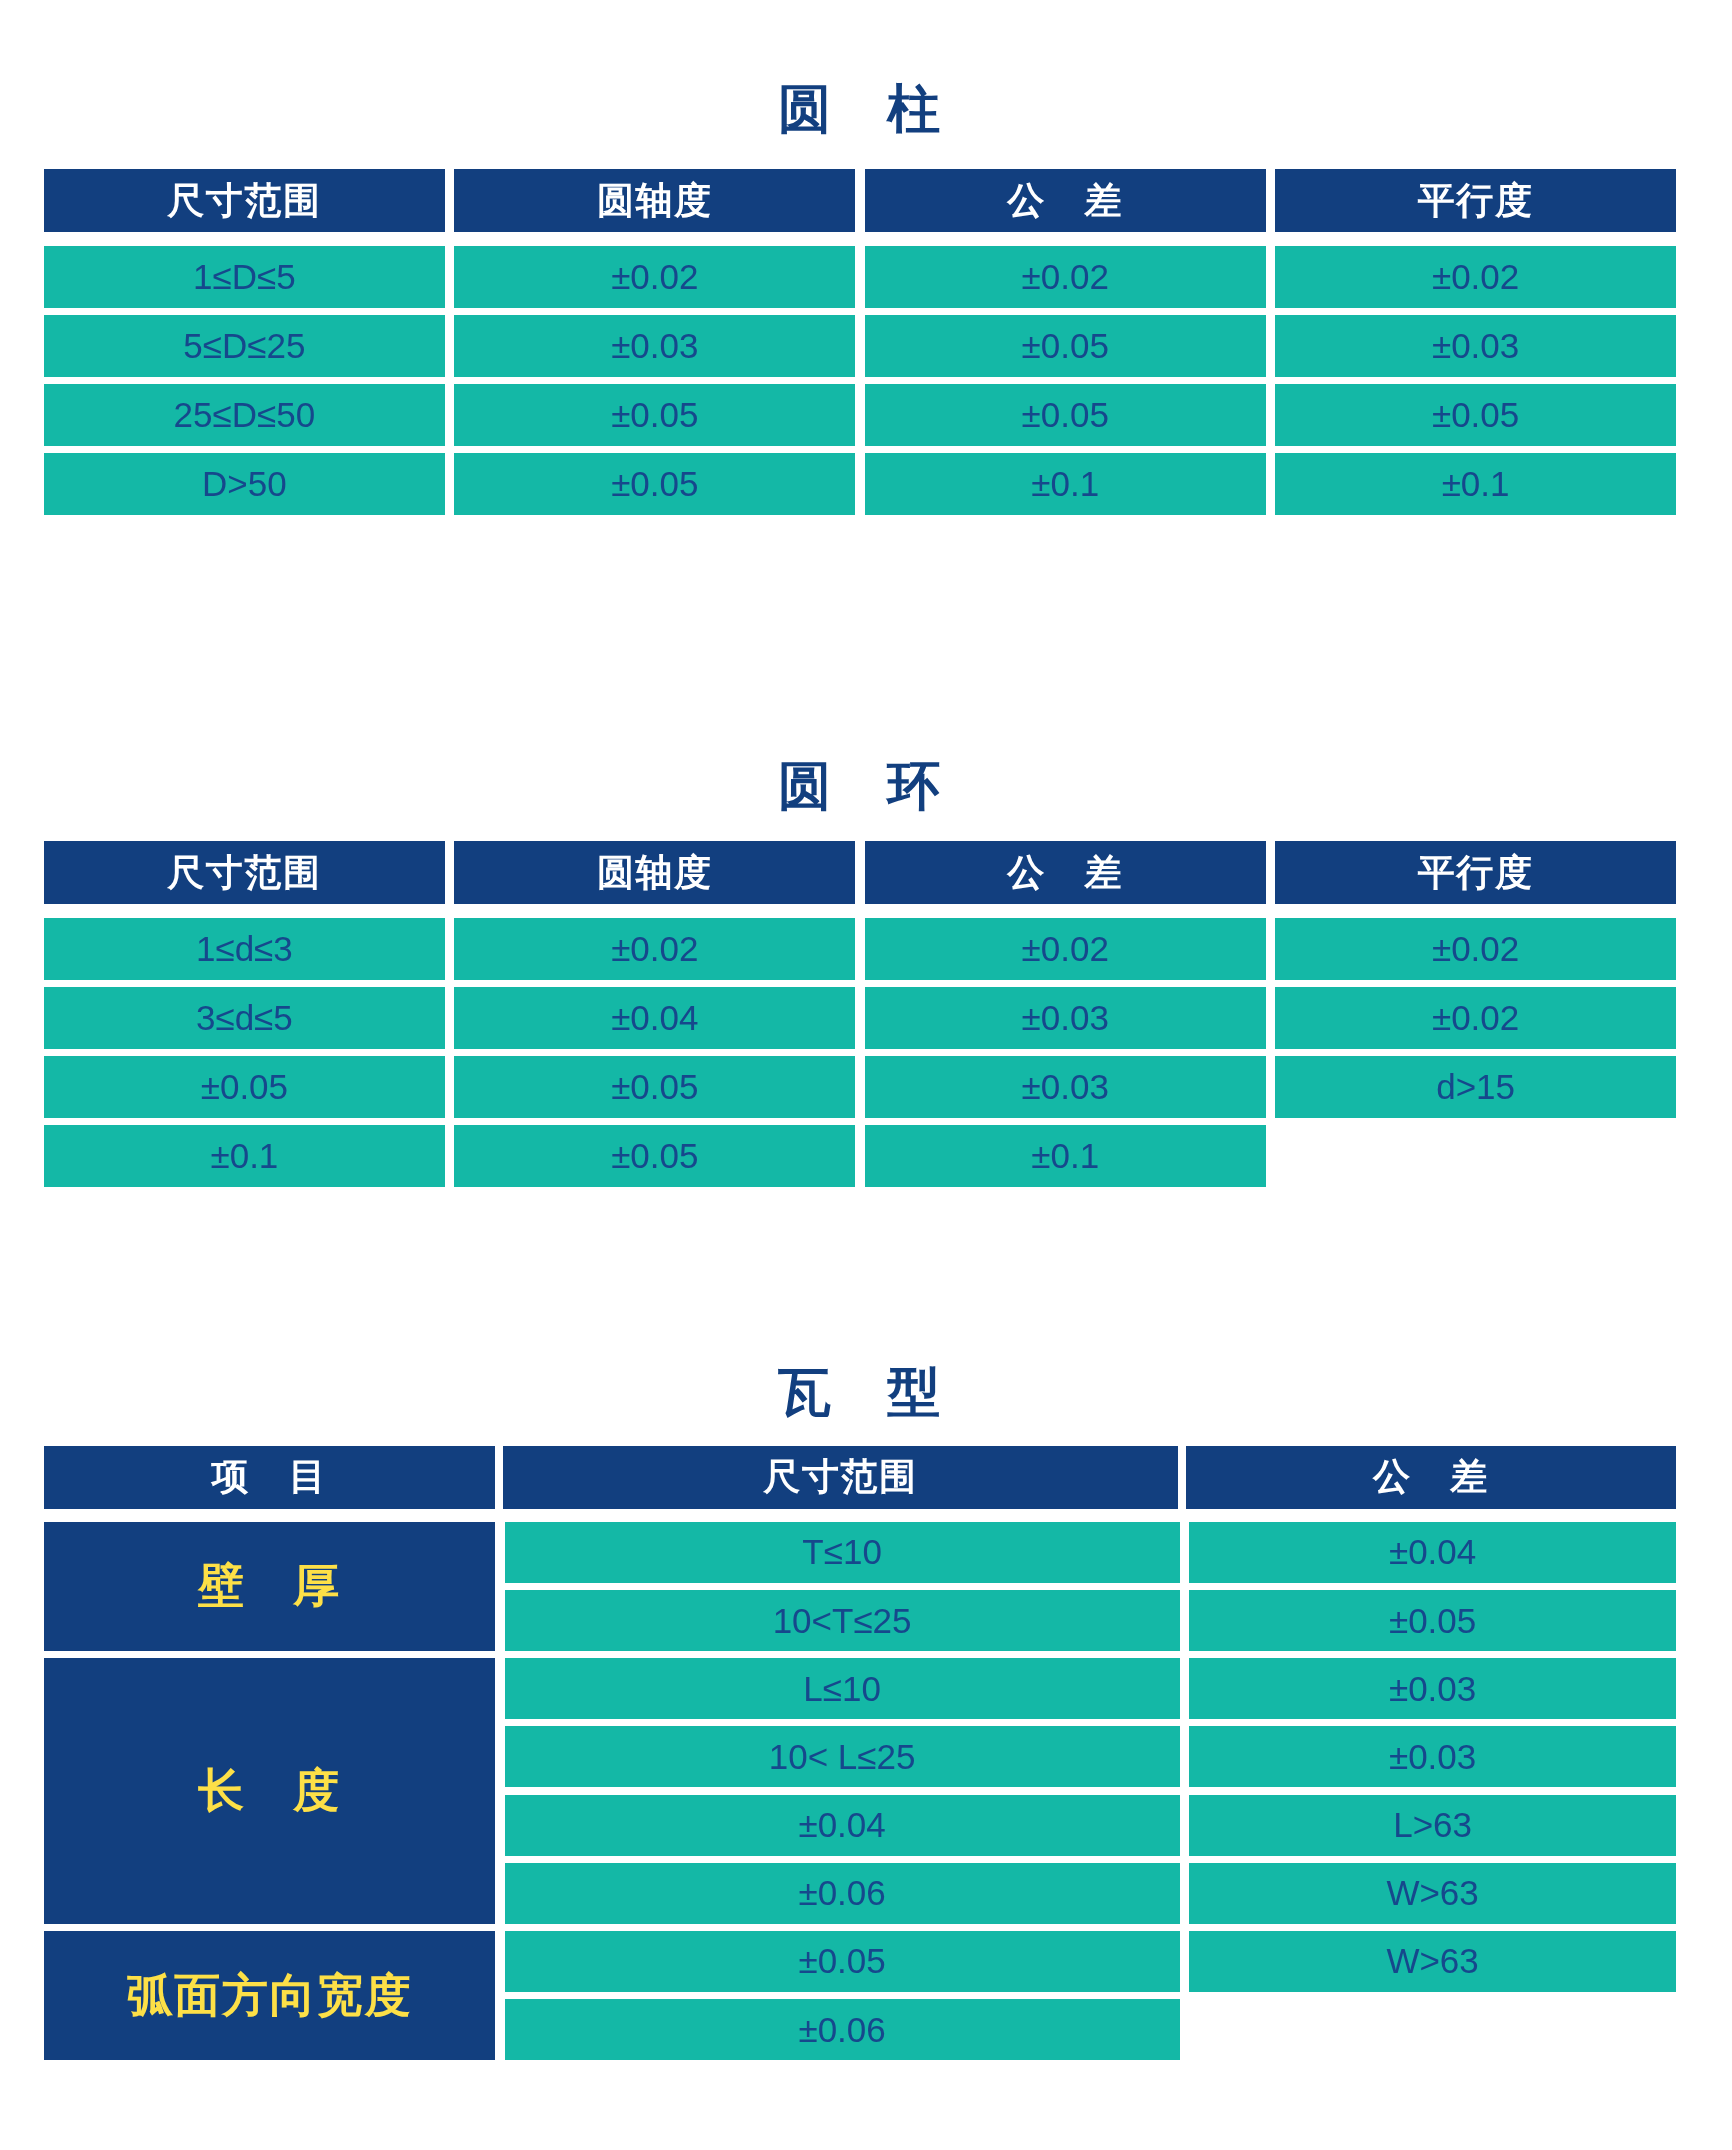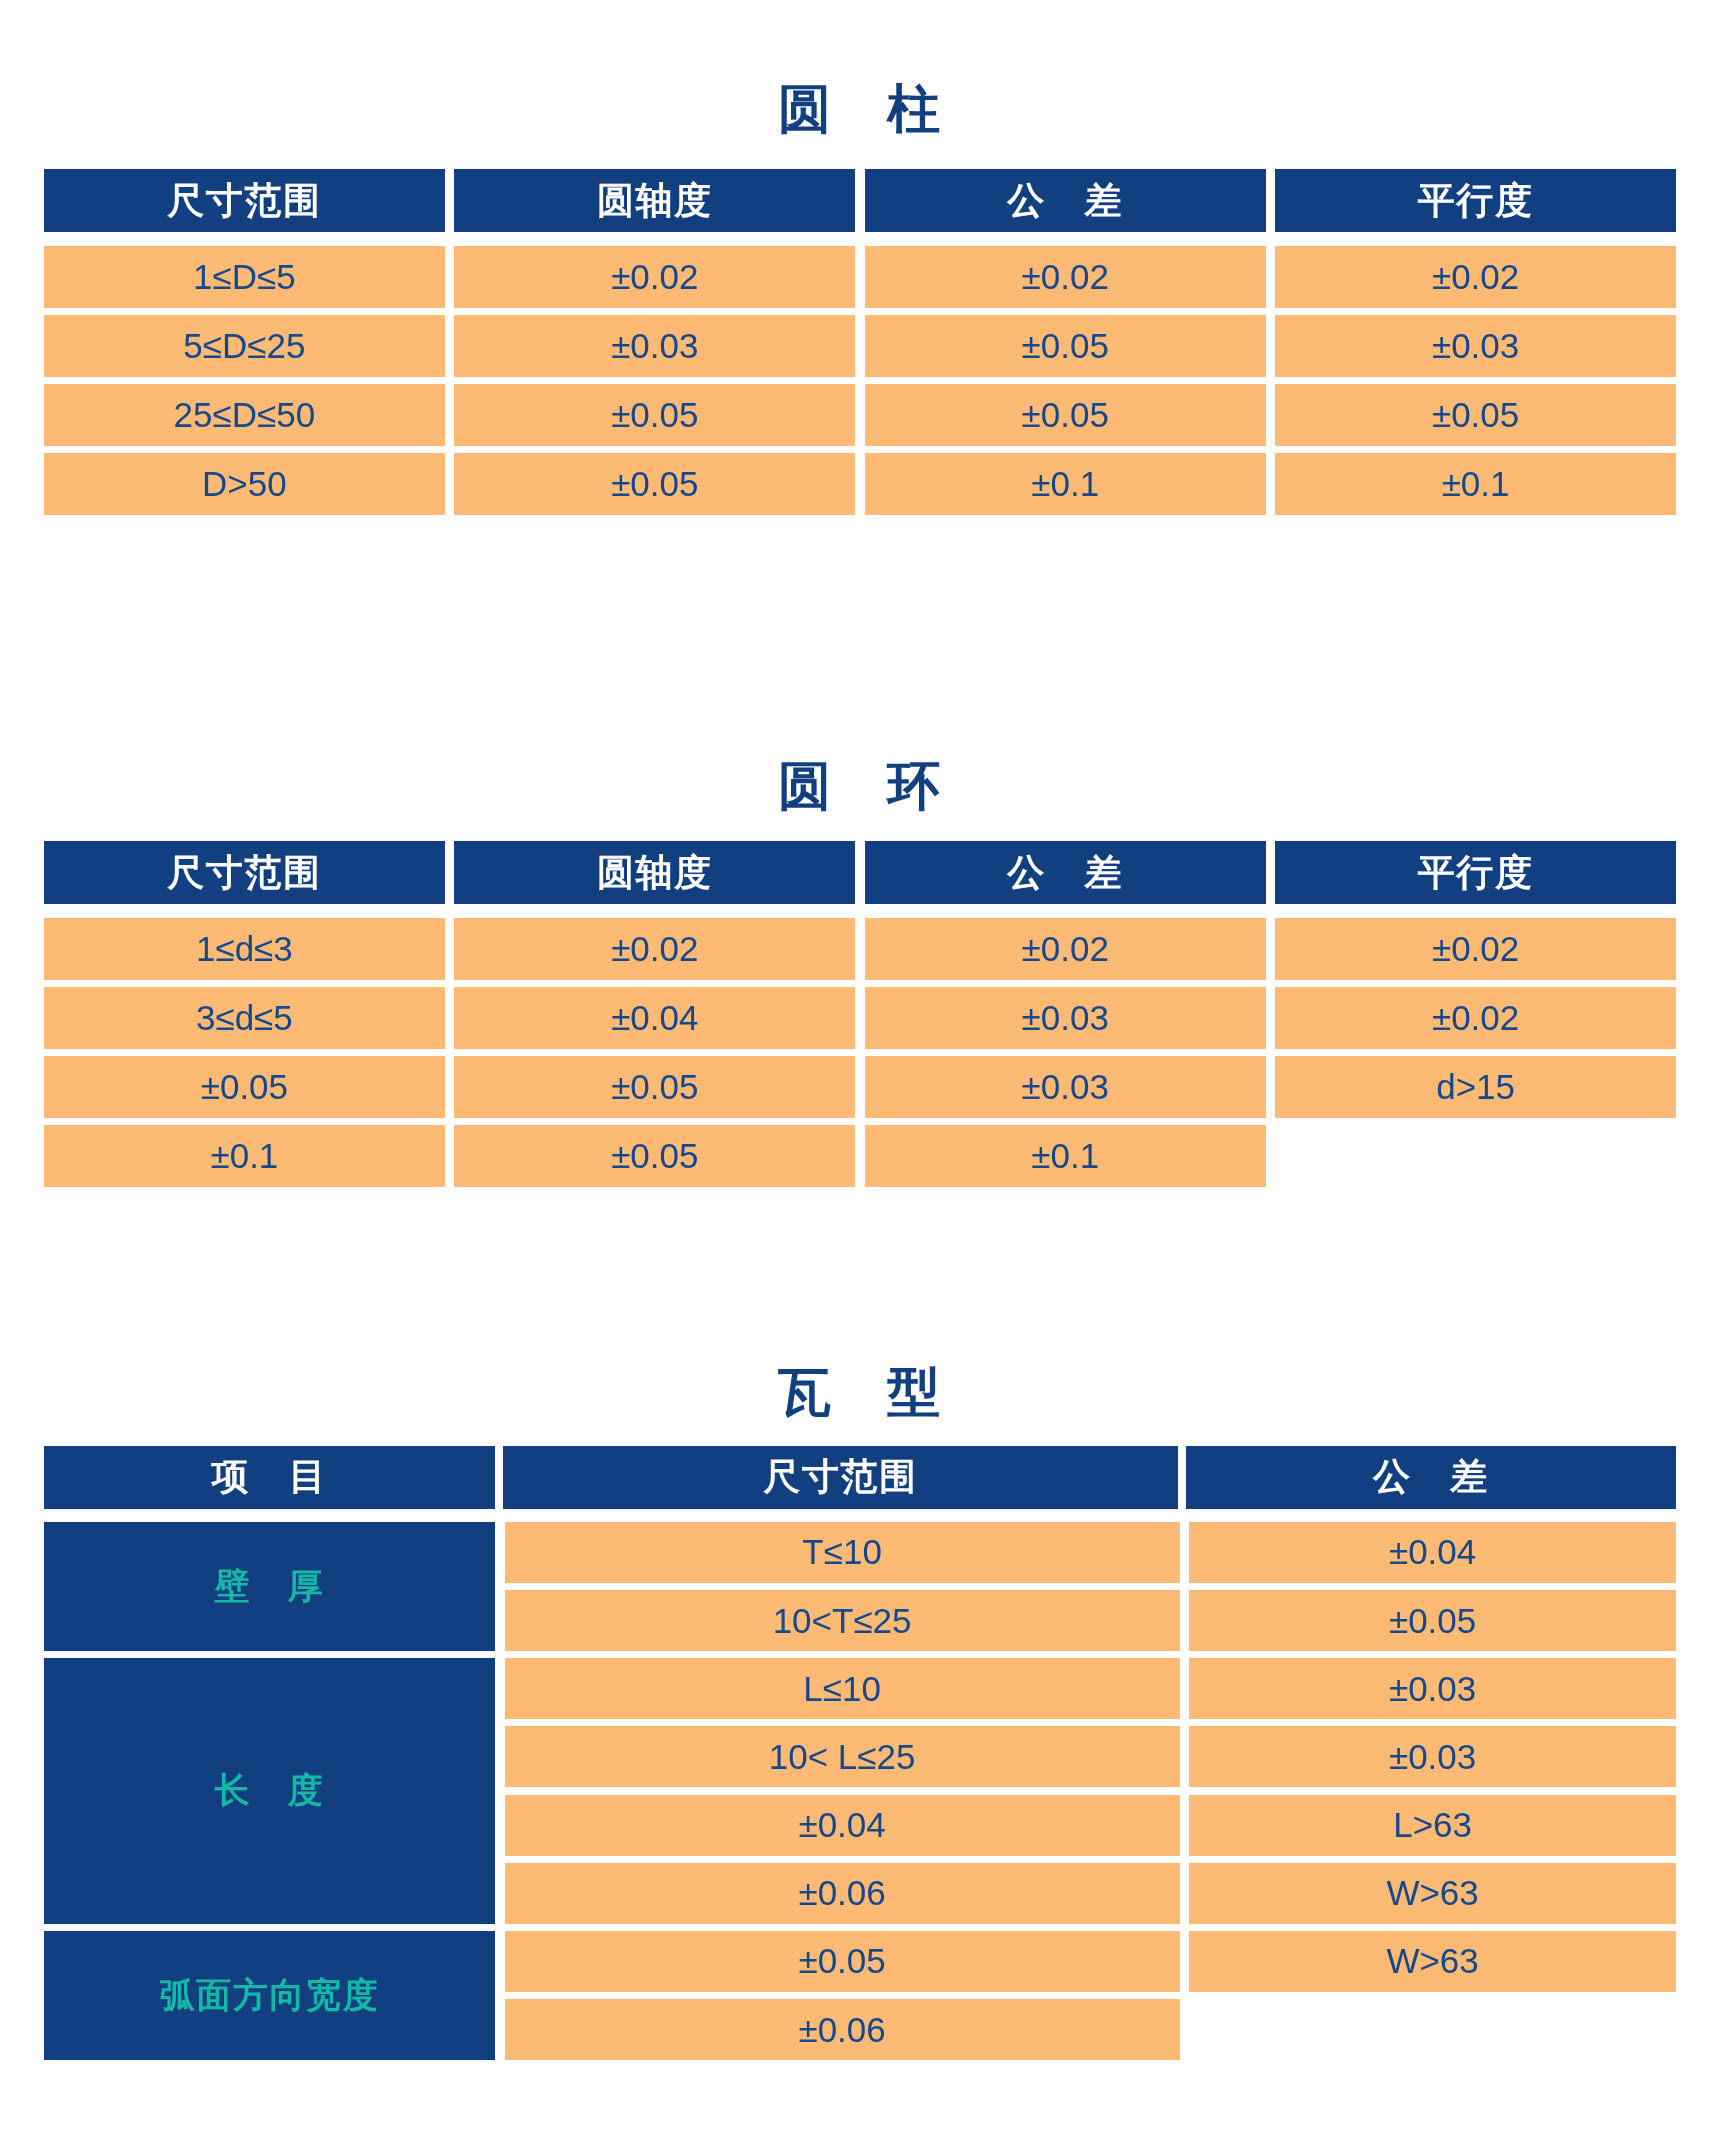--- a/index.html
+++ b/index.html
@@ -59,32 +59,32 @@
     background: #123f7f;
     color: #ffffff;
     font-weight: bold;
     font-size: 37px;
     letter-spacing: 1.6px;
     display: flex;
     align-items: center;
     justify-content: center;
   }
   .dcell {
-    background: #fdba74;
+    background: #14b8a6;
     color: #16488c;
     font-size: 35px;
     display: flex;
     align-items: center;
     justify-content: center;
   }
   .gcell {
     background: #123f7f;
-    color: #14b8a6;
+    color: #fde047;
     font-weight: bold;
-    font-size: 35px;
+    font-size: 46px;
     letter-spacing: 1.6px;
     display: flex;
     align-items: center;
     justify-content: center;
   }
   .g-wall  { grid-column: 1; grid-row: 1 / span 2; }
   .g-len   { grid-column: 1; grid-row: 3 / span 4; }
   .g-width { grid-column: 1; grid-row: 7 / span 2; }
 </style>
 </head>

